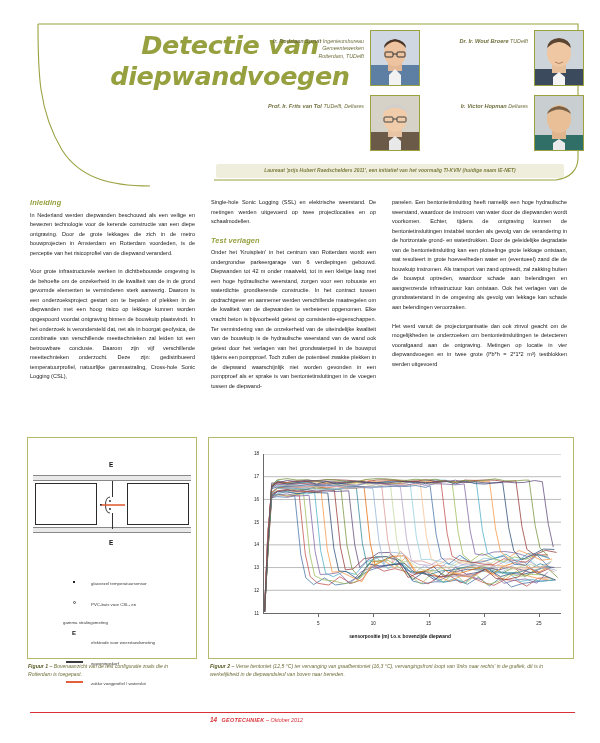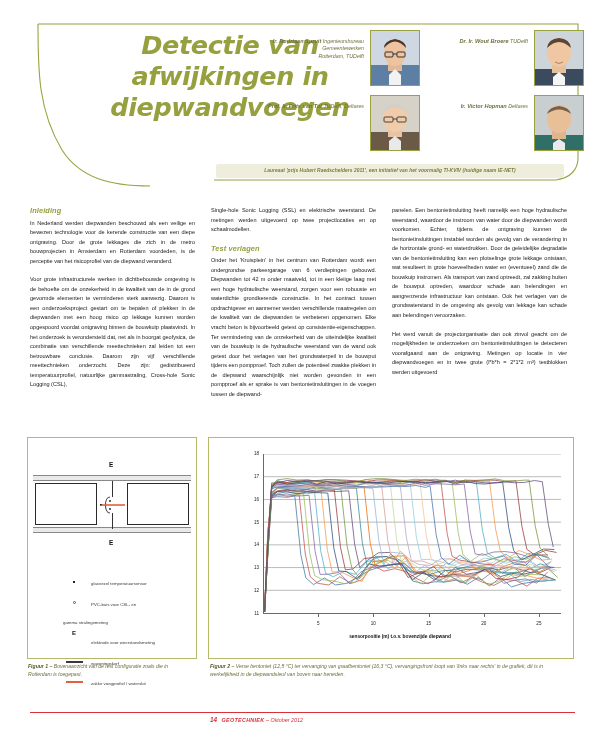--- a/index.html
+++ b/index.html
@@ -46,21 +46,21 @@
     border-radius: 2px;
   }
   .laureate-bar span {
     display:block; padding: 3.6px 8px 0 8px; text-align:center;
     font-size: 4.9px; font-weight: bold; font-style: italic; color: #7b7b3c;
     letter-spacing: 0.05px;
   }
 
   
   .cols { position: absolute; left: 30px; top: 190px; width: 545px; }
-  .col { position: absolute; top: 16px; width: 165px; }
+  .col { position: absolute; top: 8px; width: 165px; }
   .col.c1 { left: 0; }
   .col.c2 { left: 181px; }
   .col.c3 { left: 362px; width: 175px; }
 
   .sec-head {
     font-size: 7.4px; font-weight: bold; font-style: italic;
     color: #97a03f; margin-bottom: 3.5px; letter-spacing: 0.1px;
   }
   .col p {
     font-size: 5.55px; line-height: 9.55px; color: #1b1b1b;
@@ -129,21 +129,20 @@
 
   <div class="header-wrap">
     <svg class="header-curve" viewBox="0 0 600 190">
       <path d="M38,24 L578,24 L578,158" fill="none" stroke="#9aa23f" stroke-width="1.1"></path>
       <path d="M38,24 C38,70 38,110 62,150 C80,178 110,186 150,186" fill="none" stroke="#9aa23f" stroke-width="1.1"></path>
       <path d="M578,158 C578,170 570,178 556,180 L214,180" fill="none" stroke="#9aa23f" stroke-width="1.1"></path>
     </svg>
 
     <div class="title-block">
       <div class="tline">Detectie van</div>
-      <div class="tline">afwijkingen in</div>
       <div class="tline">diepwandvoegen</div>
     </div>
 
     <div class="authors-left">
       <div class="acell">
         <div class="txt">
           <b>Ir. Rodriaan Spruit</b>
           <span style="white-space:pre-line">Ingenieursbureau
 Gemeentewerken
 Rotterdam, TUDelft</span>

